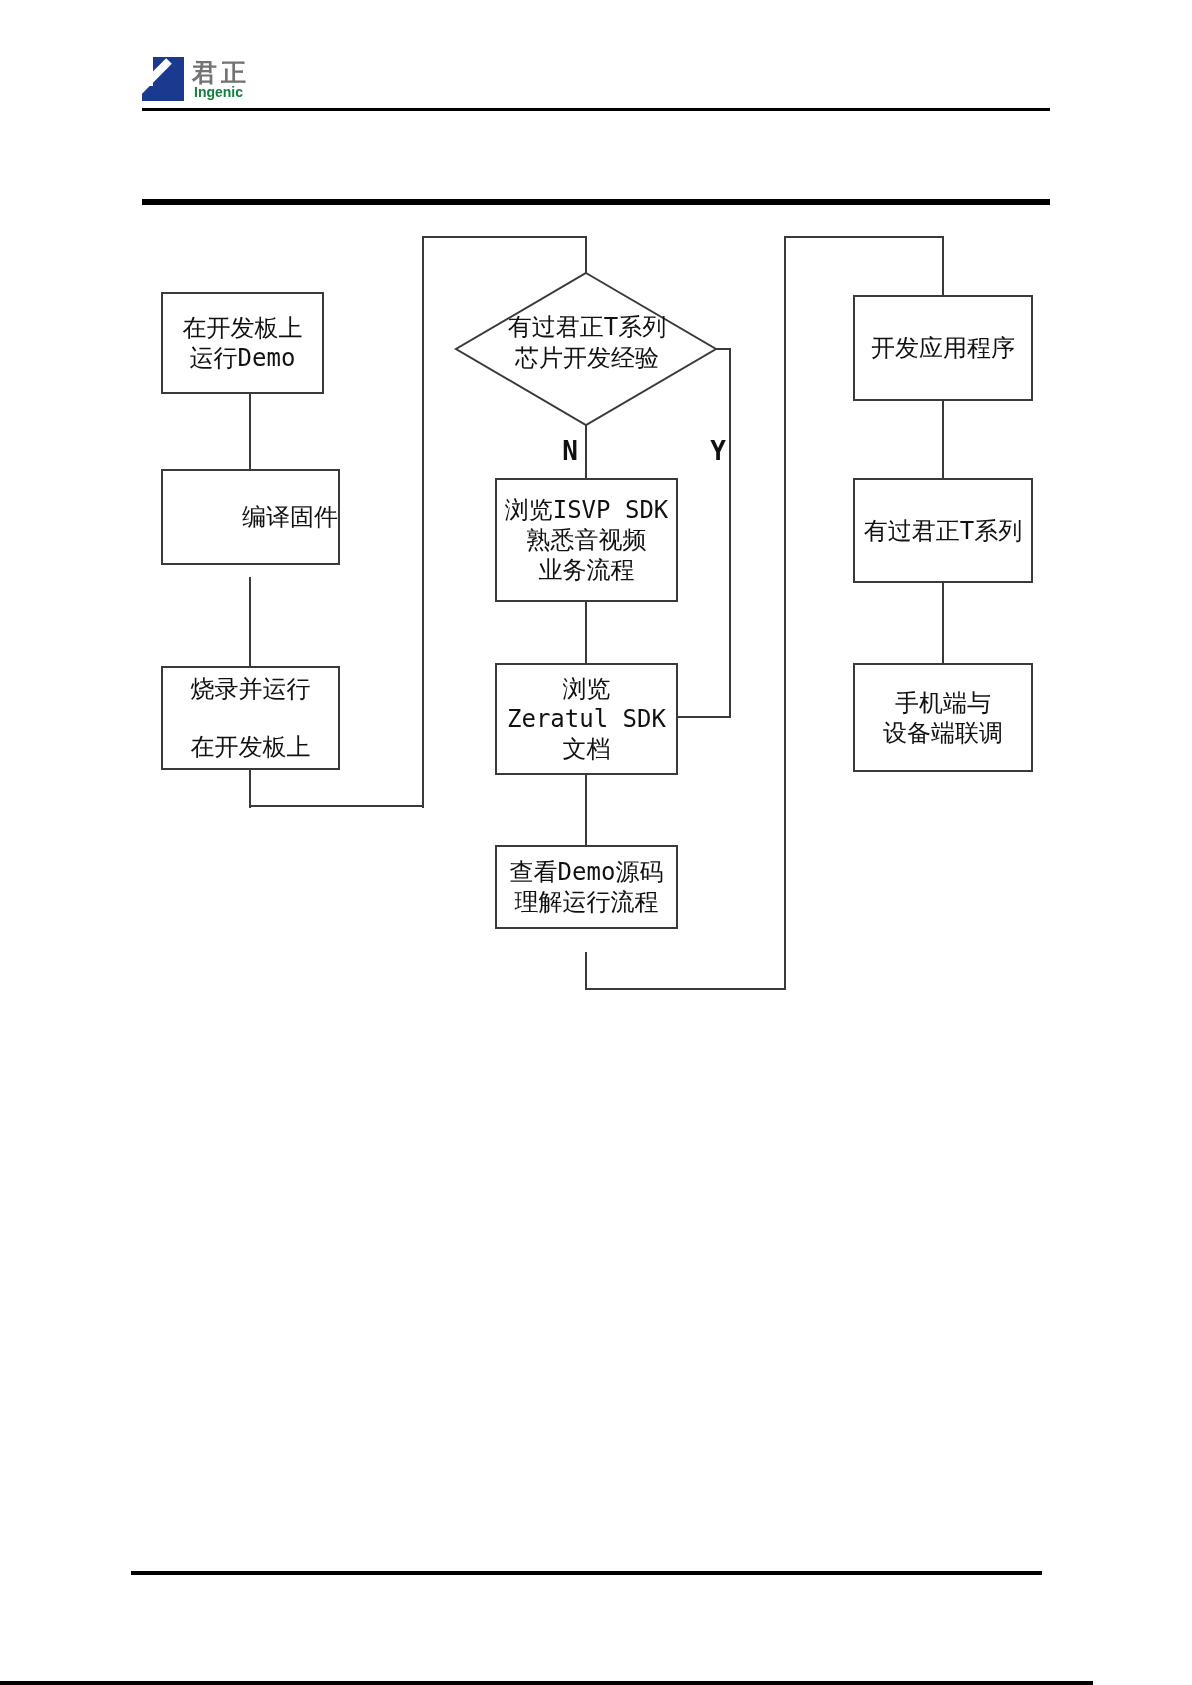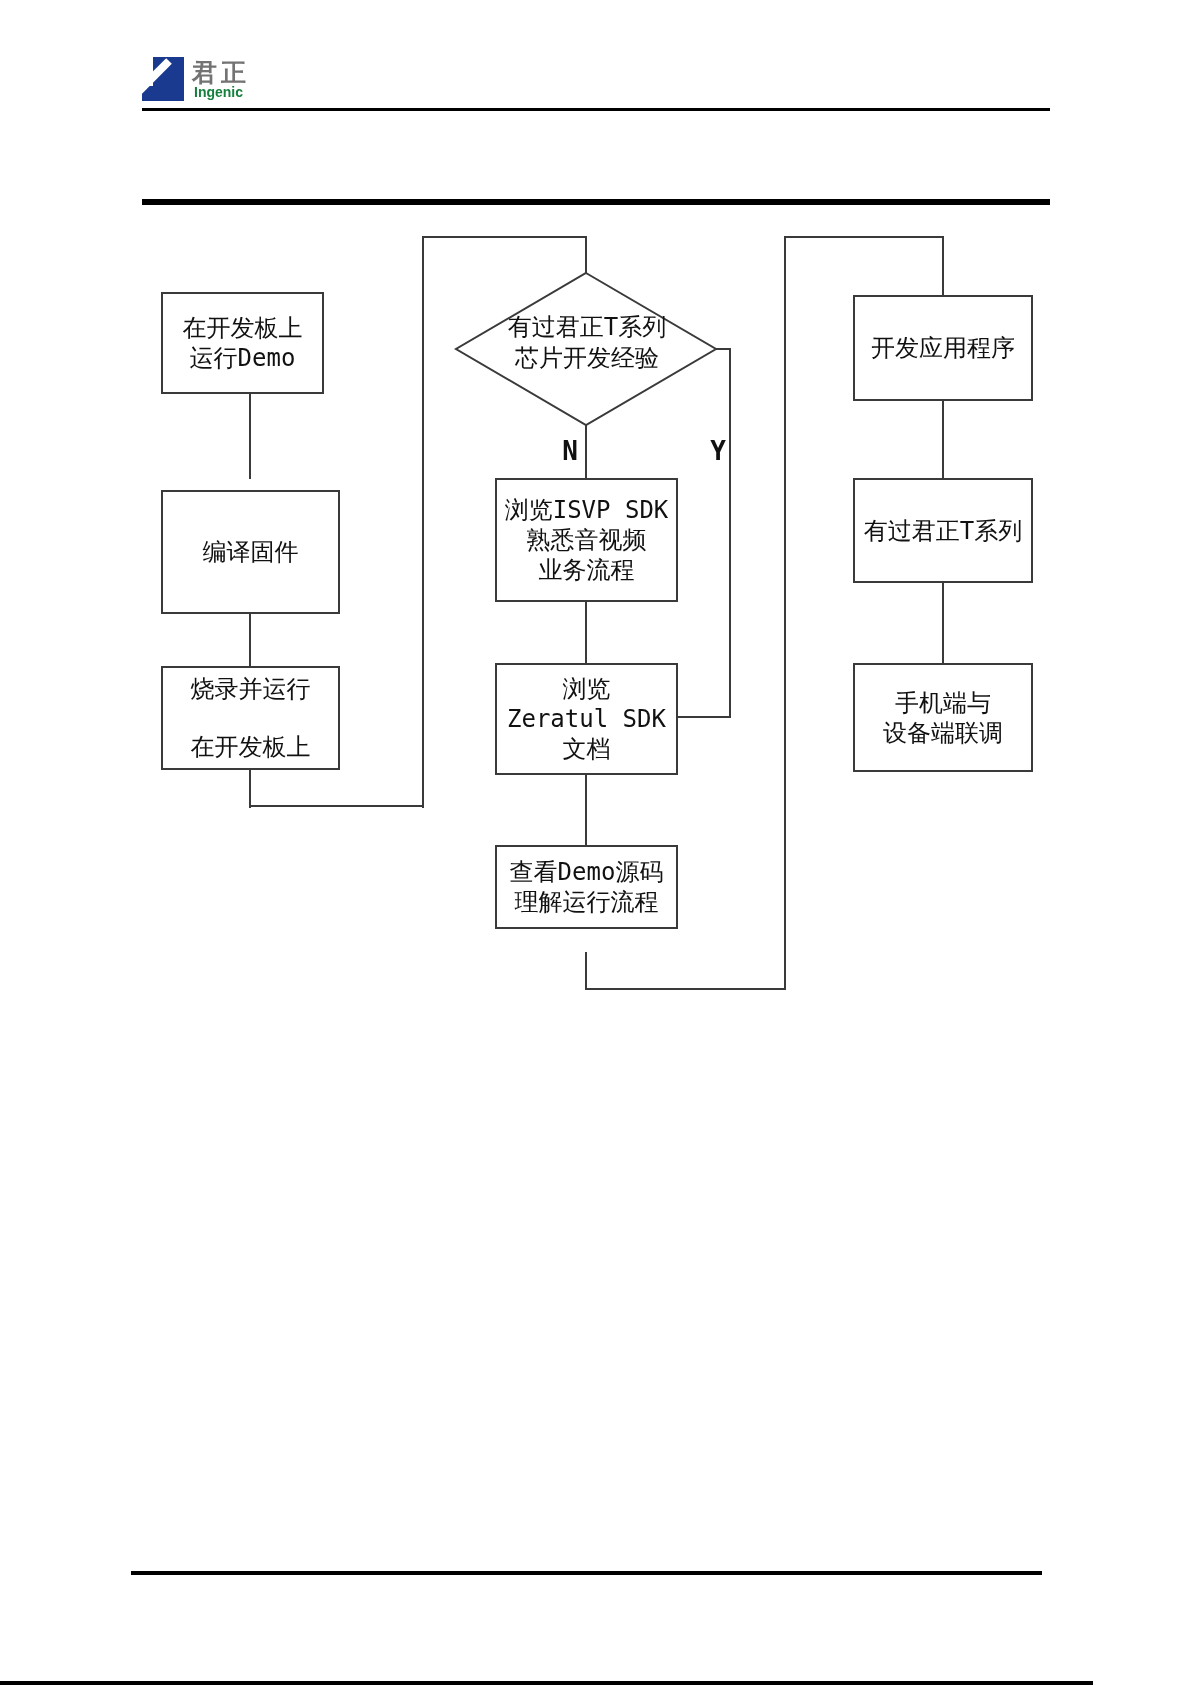--- a/index.html
+++ b/index.html
@@ -92,21 +92,21 @@
       <div>有过君正T系列</div>
       <div>芯片开发经验</div>
     </div>
     <div class="branch-label" style="left:556px;top:436px;">N</div>
     <div class="branch-label" style="left:704px;top:436px;">Y</div>
 
     <div class="fbox" style="left:161px;top:292px;width:163px;height:102px;">
       <span>在开发板上</span>
       <span>运行Demo</span>
     </div>
-    <div class="fbox" style="left:161px;top:490px;width:179px;height:124px;">
+    <div class="fbox" style="left:161px;top:469px;width:179px;height:96px;align-items:flex-end;">
       <span>编译固件</span>
     </div>
     <div class="fbox" style="left:161px;top:666px;width:179px;height:104px;gap:28px;">
       <span>烧录并运行</span>
       <span>在开发板上</span>
     </div>
 
     <div class="fbox" style="left:495px;top:478px;width:183px;height:124px;">
       <span>浏览ISVP SDK</span>
       <span>熟悉音视频</span>

